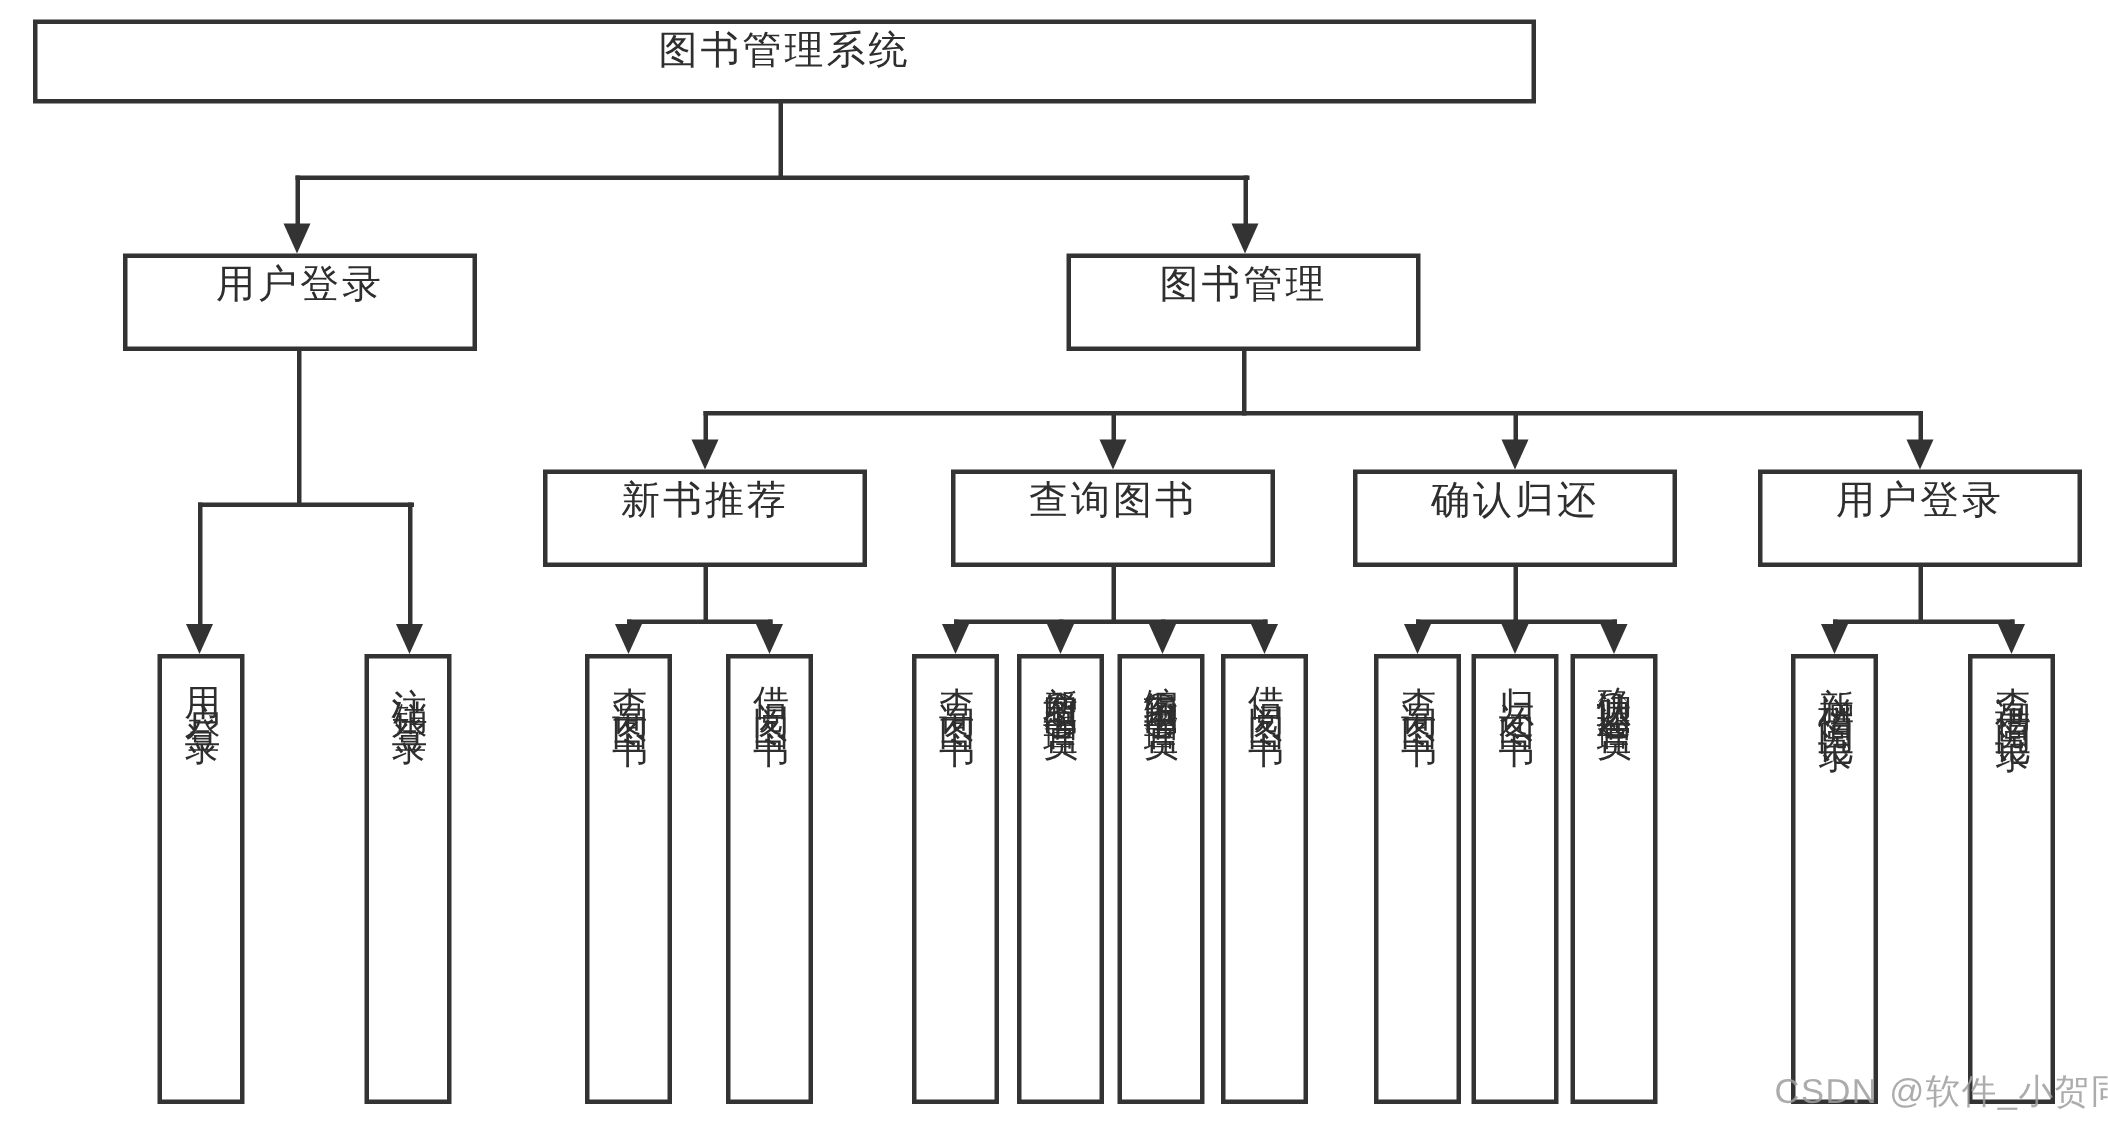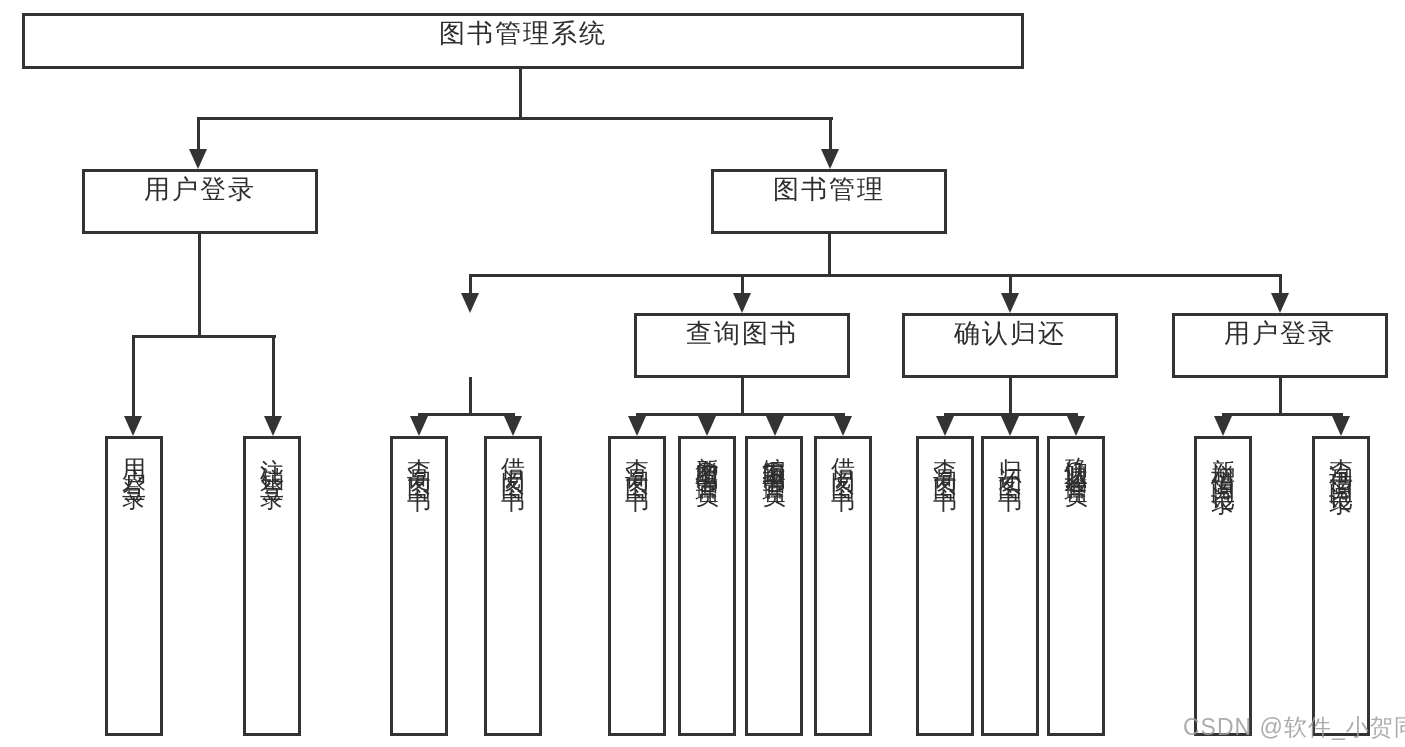--- a/index.html
+++ b/index.html
@@ -101,20 +101,23 @@
   <div class="hline" style="left:469px; top:274px; width:812px;"></div>
   <div class="vline" style="left:469px; top:274px; height:21px;"></div>
   <div class="arr" style="left:461px; top:293px;"></div>
   <div class="vline" style="left:741px; top:274px; height:21px;"></div>
   <div class="arr" style="left:733px; top:293px;"></div>
   <div class="vline" style="left:1009px; top:274px; height:21px;"></div>
   <div class="arr" style="left:1001px; top:293px;"></div>
   <div class="vline" style="left:1279px; top:274px; height:21px;"></div>
   <div class="arr" style="left:1271px; top:293px;"></div>
 
+  <div class="node" style="left:362px; top:313px; width:216px; height:65px;">
+    <span class="h-label">新书推荐</span>
+  </div>
   <div class="node" style="left:634px; top:313px; width:216px; height:65px;">
     <span class="h-label">查询图书</span>
   </div>
   <div class="node" style="left:902px; top:313px; width:216px; height:65px;">
     <span class="h-label">确认归还</span>
   </div>
   <div class="node" style="left:1172px; top:313px; width:216px; height:65px;">
     <span class="h-label">用户登录</span>
   </div>
 

